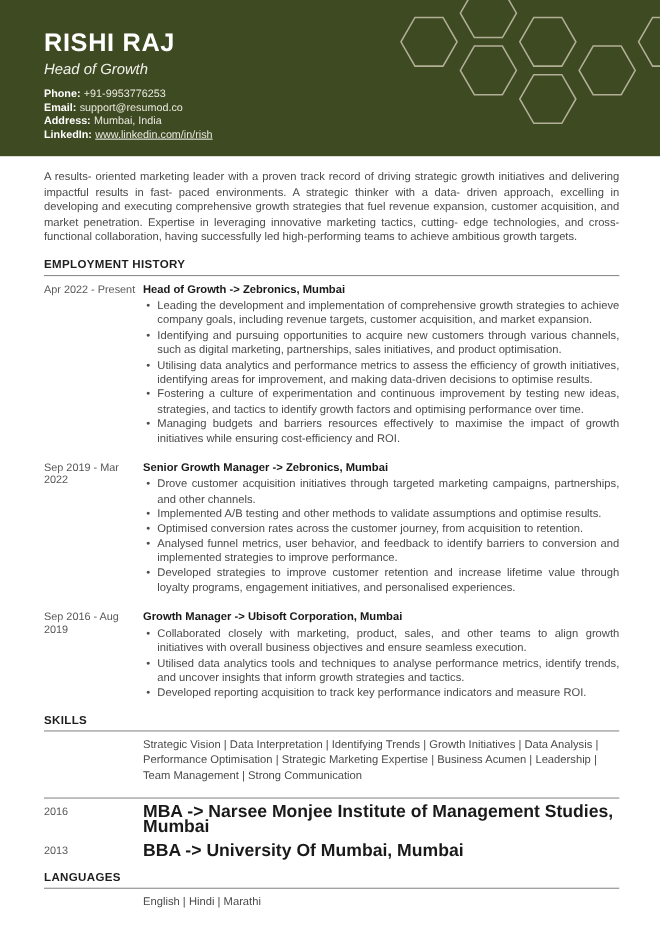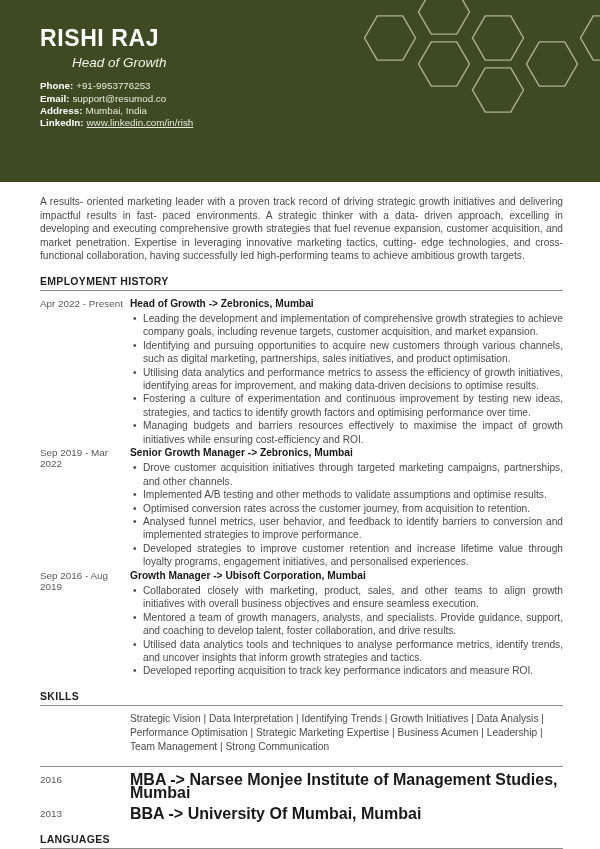--- a/index.html
+++ b/index.html
@@ -8,34 +8,34 @@
     width: 600px; margin: 0;
     font-family: "Liberation Sans", sans-serif;
   }
   .page {
     width: 600px; height: 849px;
     background: #ffffff; overflow: hidden; position: relative;
   }
 
   
   .hdr {
-    height: 182px;
+    height: 142px;
     background: var(--header_bg, #3e4a22);
     position: relative;
     color: #ffffff;
     overflow: hidden;
   }
   .hexes { position: absolute; top: 0; right: 0; width: 260px; height: 142px; }
   .hexes polygon { fill: none; stroke: var(--hex_stroke, #b2af97); stroke-width: 1.4; }
   .hdr-text { position: absolute; left: 40px; top: 26px; }
   .name {
     font-size: 23px; font-weight: bold; letter-spacing: 0.6px;
     line-height: 1.1; color: #ffffff;
   }
-  .role { font-style: italic; font-size: 13.5px; margin-top: 4px; color: #f2f2ec; margin-left: 32px; }
+  .role { font-style: italic; font-size: 13.5px; margin-top: 4px; color: #f2f2ec; }
   .contact { margin-top: 10px; font-size: 9.8px; line-height: 12.3px; }
   .c-row { white-space: nowrap; }
   .c-lbl { font-weight: bold; color: #ffffff; margin-right: 3px; }
   .c-val { color: #e9e9e0; }
   a.c-link { text-decoration: underline; color: #e9e9e0; cursor: pointer; }
 
   
   .bodyc { padding: 13px 37px 0 40px; }
   .summary {
     font-size: 10.2px; line-height: 13.5px;
@@ -54,21 +54,21 @@
   }
   .cell { flex: 1; min-width: 0; }
   .jtitle { font-size: 10.2px; font-weight: bold; color: #191919; line-height: 13.4px; }
   .bullets { list-style: none; margin-top: 2px; }
   .bullets li {
     font-size: 10.2px; line-height: 13.4px;
     color: var(--body_text, #4a4a4a); text-align: justify;
     padding-left: 13px; position: relative;
   }
   .bullets li::before { content: "\2022"; position: absolute; left: 3px; }
-  .job + .job { }
+  .job + .job { margin-top: 13px; }
   .plain-text {
     font-size: 10.2px; line-height: 13.9px;
     color: var(--body_text, #4a4a4a);
   }
   .row.edu { margin-bottom: 8px; }
   .degree { font-size: 16px; font-weight: bold; color: #191919; line-height: 13.4px; }
 </style>
 </head>
 <body>
 
@@ -139,21 +139,20 @@
           </ul>
         </div>
       </div>
 
       <div class="row job">
         <div class="dates">Sep 2016 - Aug 2019</div>
         <div class="cell">
           <div class="jtitle">Growth Manager -&gt; Ubisoft Corporation, Mumbai</div>
           <ul class="bullets">
             <li>Collaborated closely with marketing, product, sales, and other teams to align growth initiatives with overall business objectives and ensure seamless execution.</li>
-            <li>Mentored a team of growth managers, analysts, and specialists. Provide guidance, support, and coaching to develop talent, foster collaboration, and drive results.</li>
             <li>Utilised data analytics tools and techniques to analyse performance metrics, identify trends, and uncover insights that inform growth strategies and tactics.</li>
             <li>Developed reporting acquisition to track key performance indicators and measure ROI.</li>
           </ul>
         </div>
       </div>
     </section>
 
     <section>
       <h2 class="sec-h">SKILLS</h2>
       <div class="rule"></div>

